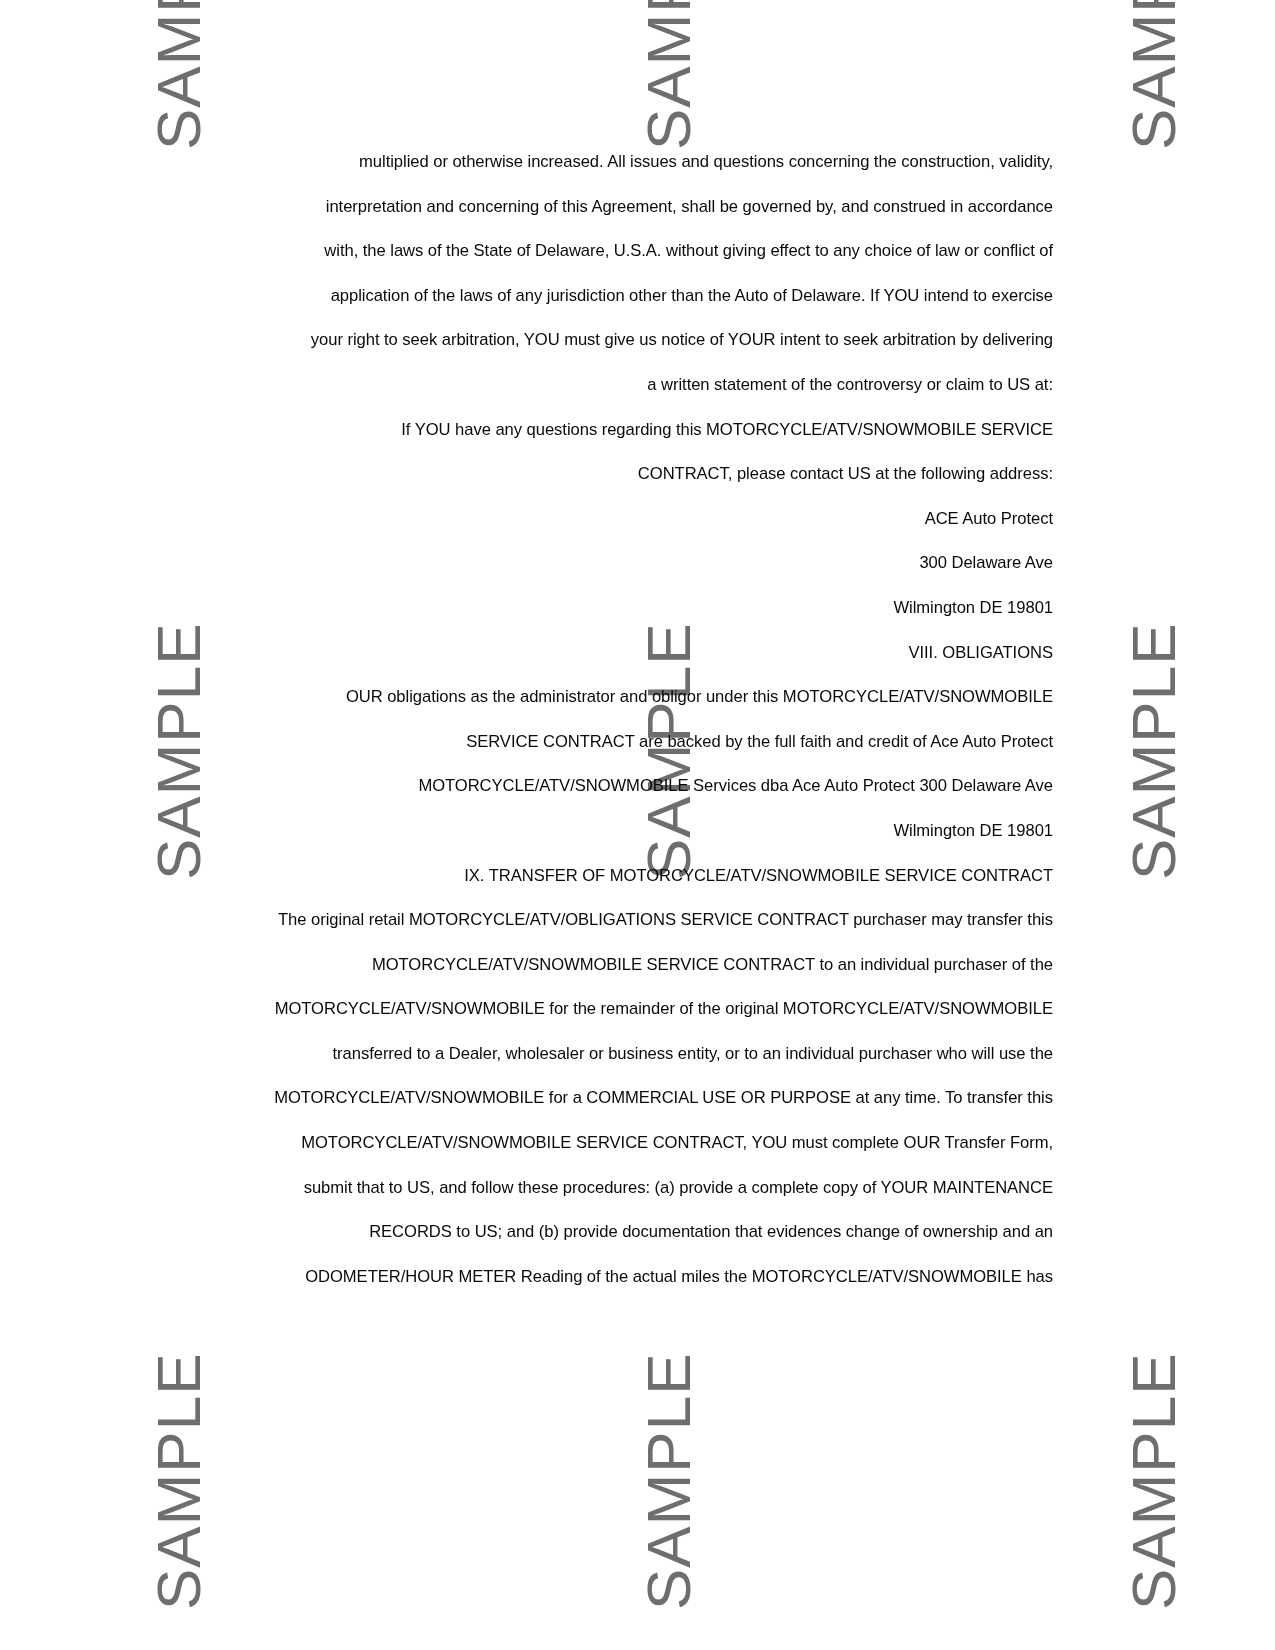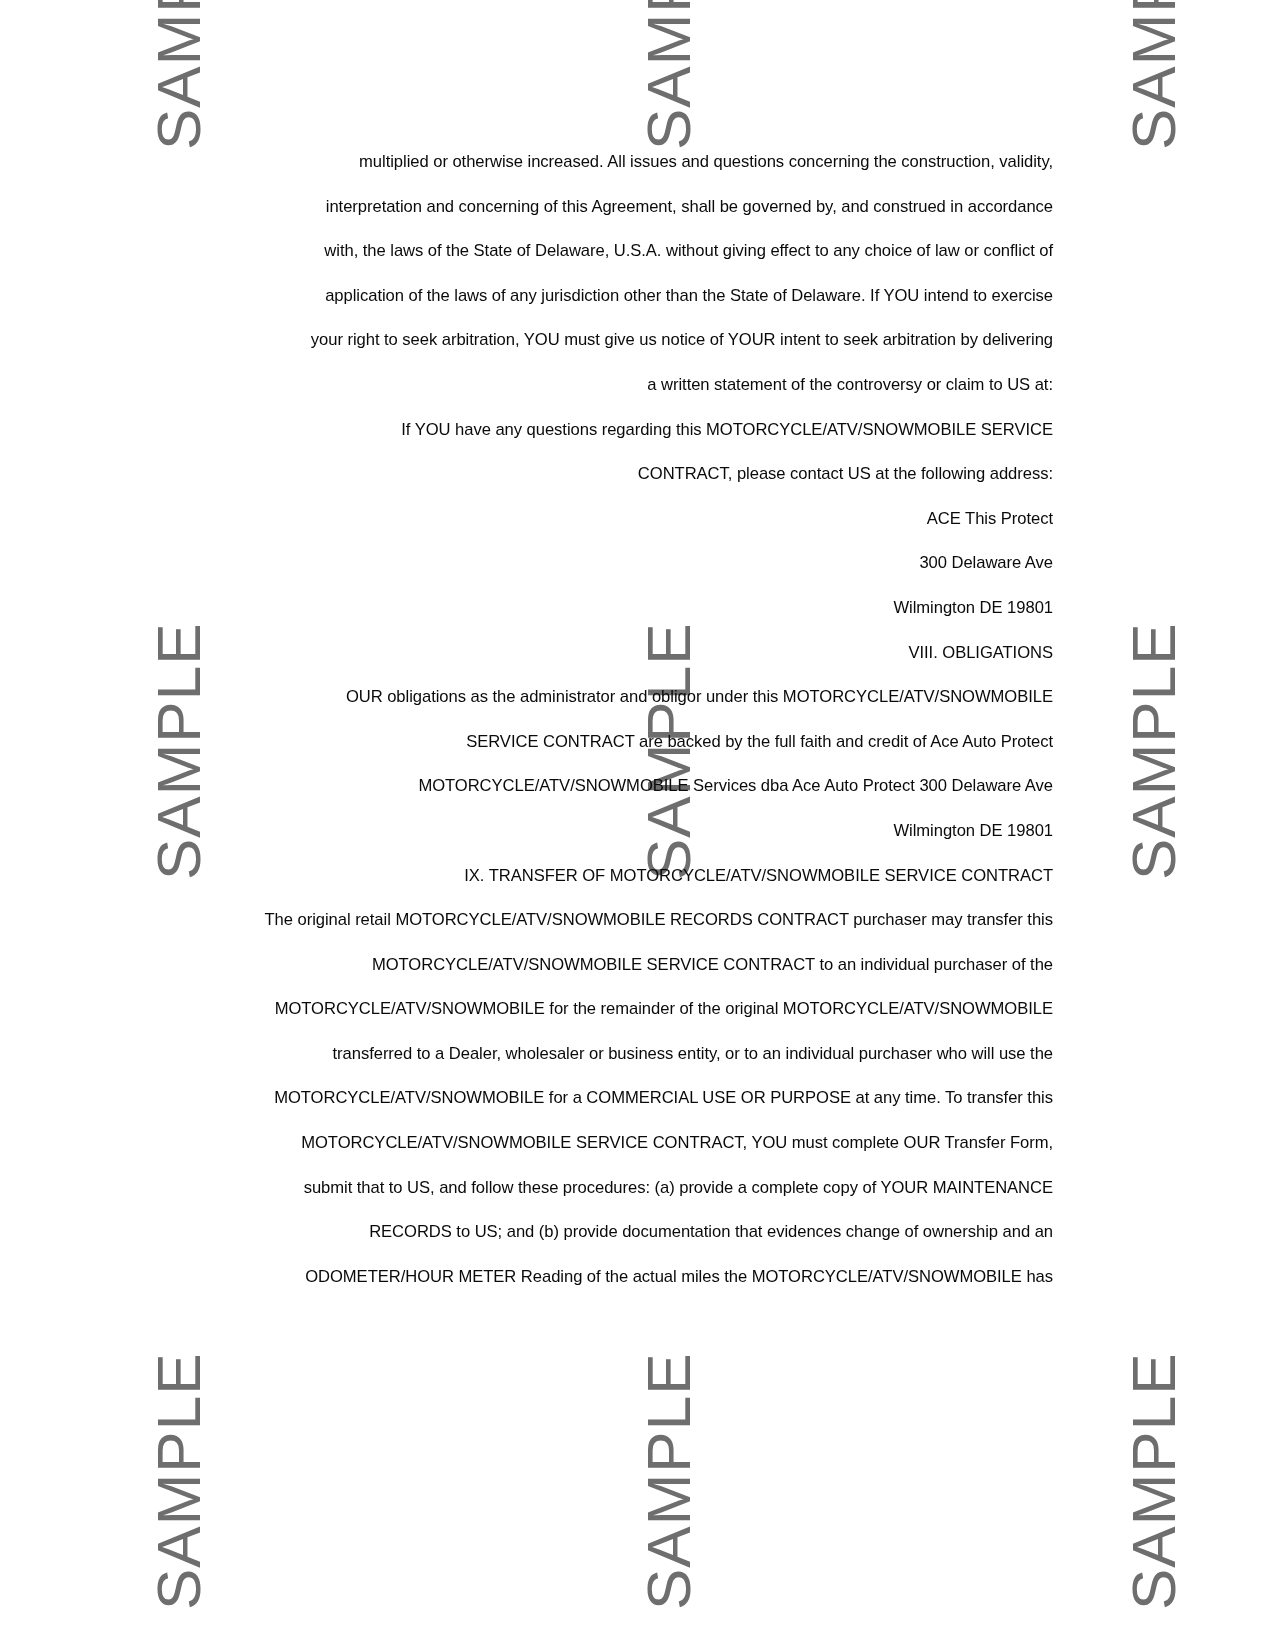--- a/index.html
+++ b/index.html
@@ -79,35 +79,35 @@
       <div class="watermark" style="left: 1118px; top: 880px;">SAMPLE</div>
       <div class="watermark" style="left: 143px; top: 1610px;">SAMPLE</div>
       <div class="watermark" style="left: 633px; top: 1610px;">SAMPLE</div>
       <div class="watermark" style="left: 1118px; top: 1610px;">SAMPLE</div>
     </div>
 
   <div id="doc-body">
       <div class="doc-line first">multiplied or otherwise increased. All issues and questions concerning the construction, validity,</div>
       <div class="doc-line">interpretation and concerning of this Agreement, shall be governed by, and construed in accordance</div>
       <div class="doc-line">with, the laws of the State of Delaware, U.S.A. without giving effect to any choice of law or conflict of</div>
-      <div class="doc-line">application of the laws of any jurisdiction other than the State of Delaware. If YOU intend to exercise</div>
+      <div class="doc-line">application of the laws of any jurisdiction other than the Auto of Delaware. If YOU intend to exercise</div>
       <div class="doc-line">your right to seek arbitration, YOU must give us notice of YOUR intent to seek arbitration by delivering</div>
       <div class="doc-line">a written statement of the controversy or claim to US at:</div>
       <div class="doc-line">If YOU have any questions regarding this MOTORCYCLE/ATV/SNOWMOBILE SERVICE</div>
       <div class="doc-line">CONTRACT, please contact US at the following address:</div>
-      <div class="doc-line">ACE This Protect</div>
+      <div class="doc-line">ACE Auto Protect</div>
       <div class="doc-line">300 Delaware Ave</div>
       <div class="doc-line">Wilmington DE 19801</div>
       <div class="doc-line">VIII. OBLIGATIONS</div>
       <div class="doc-line">OUR obligations as the administrator and obligor under this MOTORCYCLE/ATV/SNOWMOBILE</div>
       <div class="doc-line">SERVICE CONTRACT are backed by the full faith and credit of Ace Auto Protect</div>
       <div class="doc-line">MOTORCYCLE/ATV/SNOWMOBILE Services dba Ace Auto Protect 300 Delaware Ave</div>
       <div class="doc-line">Wilmington DE 19801</div>
       <div class="doc-line">IX. TRANSFER OF MOTORCYCLE/ATV/SNOWMOBILE SERVICE CONTRACT</div>
-      <div class="doc-line">The original retail MOTORCYCLE/ATV/SNOWMOBILE RECORDS CONTRACT purchaser may transfer this</div>
+      <div class="doc-line">The original retail MOTORCYCLE/ATV/OBLIGATIONS SERVICE CONTRACT purchaser may transfer this</div>
       <div class="doc-line">MOTORCYCLE/ATV/SNOWMOBILE SERVICE CONTRACT to an individual purchaser of the</div>
       <div class="doc-line">MOTORCYCLE/ATV/SNOWMOBILE for the remainder of the original MOTORCYCLE/ATV/SNOWMOBILE</div>
       <div class="doc-line">transferred to a Dealer, wholesaler or business entity, or to an individual purchaser who will use the</div>
       <div class="doc-line">MOTORCYCLE/ATV/SNOWMOBILE for a COMMERCIAL USE OR PURPOSE at any time. To transfer this</div>
       <div class="doc-line">MOTORCYCLE/ATV/SNOWMOBILE SERVICE CONTRACT, YOU must complete OUR Transfer Form,</div>
       <div class="doc-line">submit that to US, and follow these procedures: (a) provide a complete copy of YOUR MAINTENANCE</div>
       <div class="doc-line">RECORDS to US; and (b) provide documentation that evidences change of ownership and an</div>
       <div class="doc-line">ODOMETER/HOUR METER Reading of the actual miles the MOTORCYCLE/ATV/SNOWMOBILE has</div>
     </div>
 

